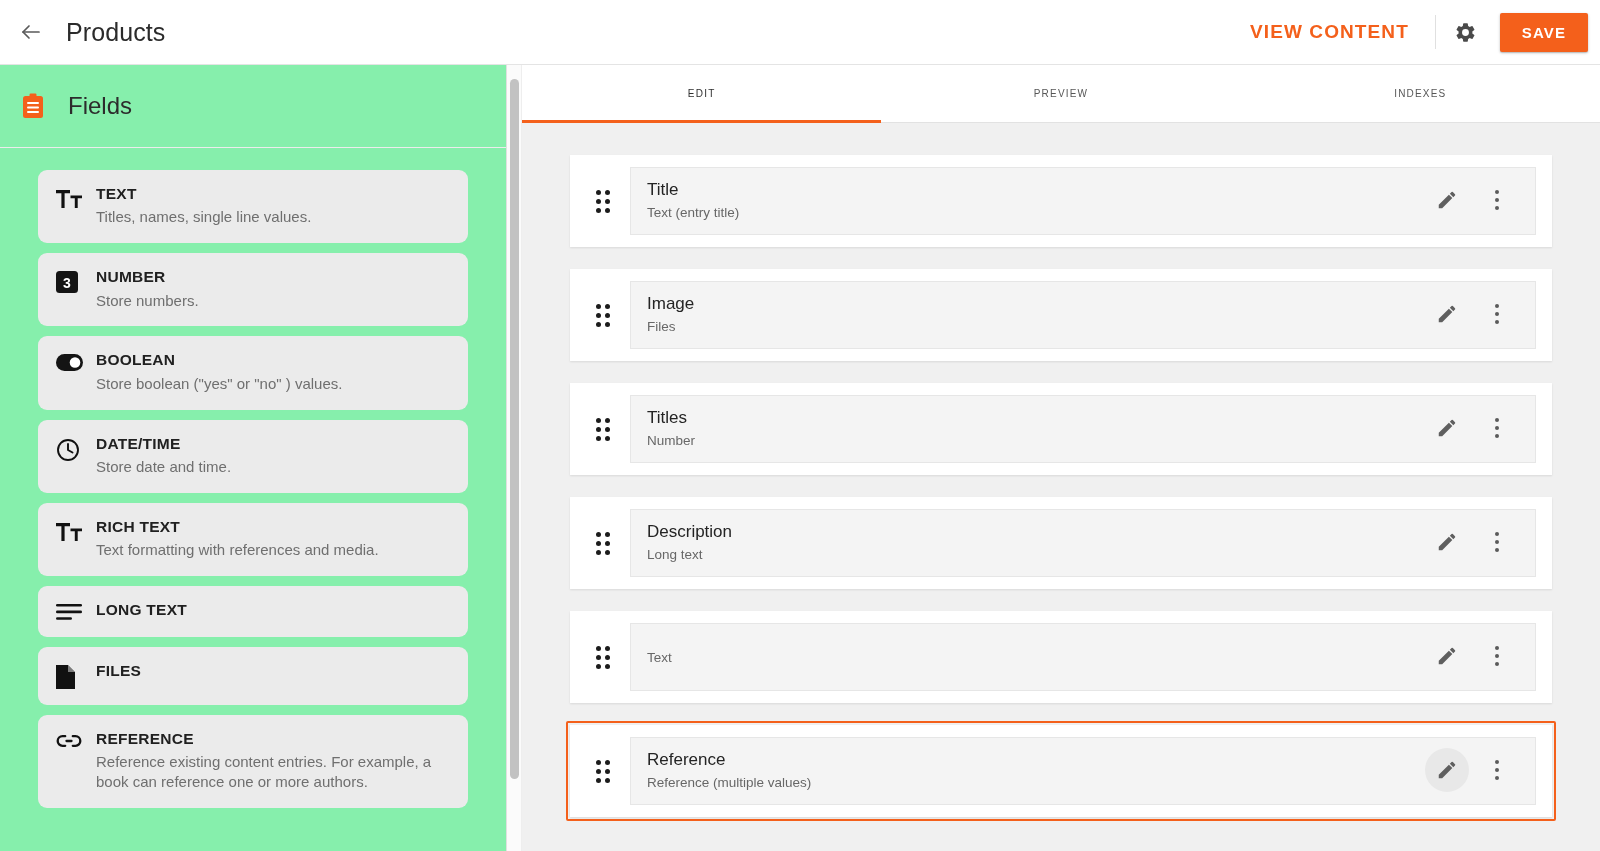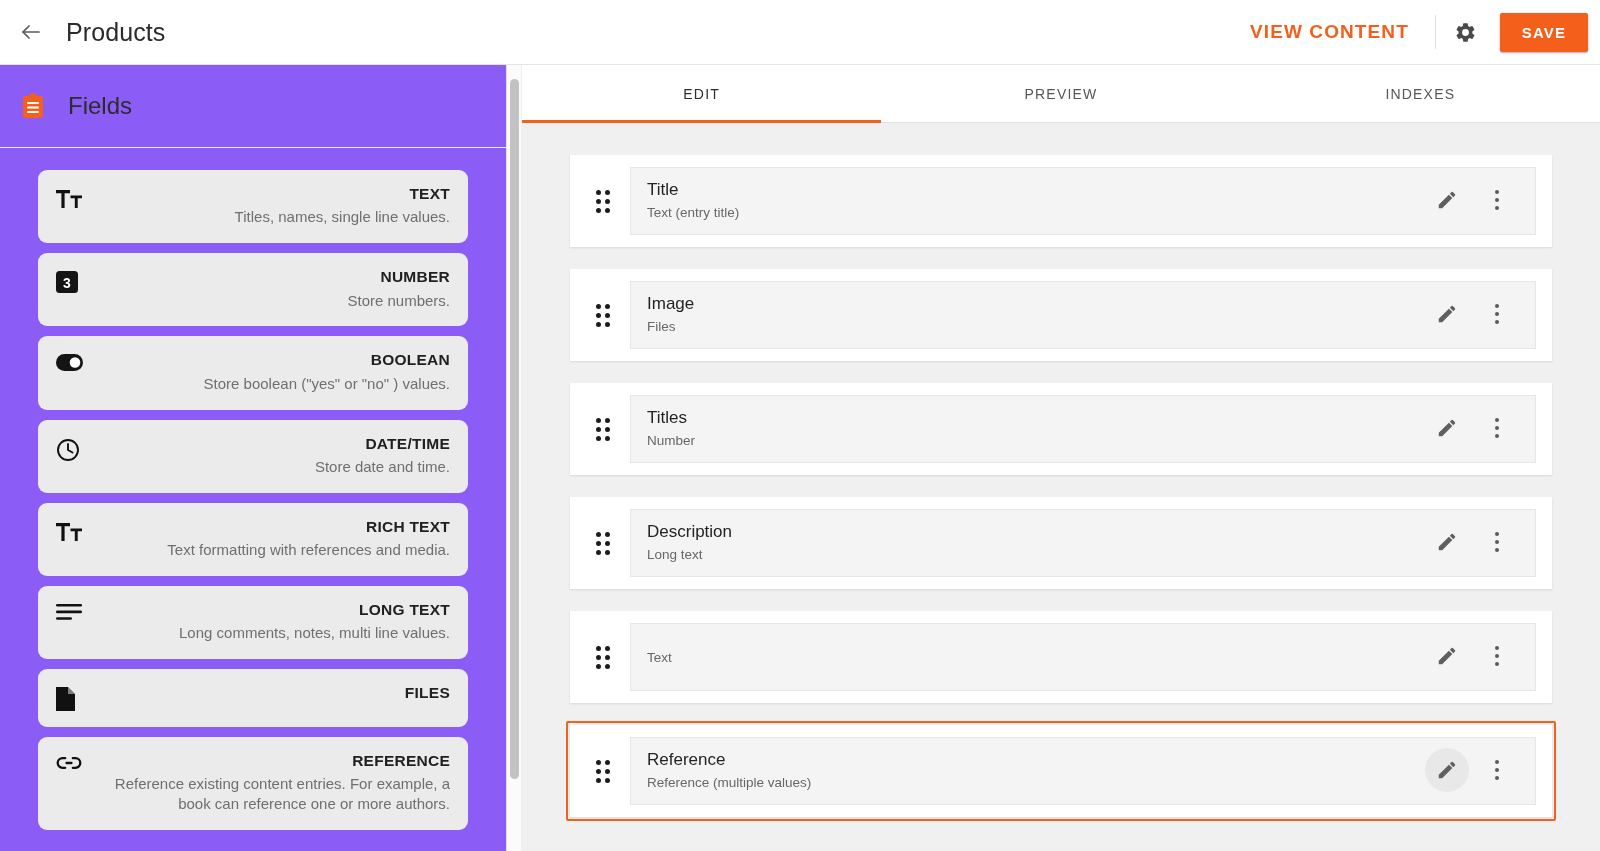--- a/index.html
+++ b/index.html
@@ -78,24 +78,23 @@
     cursor: pointer;
     box-shadow: 0 1px 3px rgba(0,0,0,.22), 0 1px 1px rgba(0,0,0,.12);
   }
 
   
   .left-panel {
     position: absolute;
     top: 65px; left: 0;
     width: 507px;
     height: 786px;
-    background: #8b5cf6;
+    background: #86efac;
     border-right: 1px solid #e0e0e0;
     overflow: hidden;
-    text-align: right;
   }
   .fields-header {
     height: 83px;
     display: flex;
     align-items: center;
     padding-left: 20px;
     border-bottom: 1px solid #ececec;
   }
   .clipboard-icon {
     width: 26px; height: 28px;
@@ -175,21 +174,21 @@
     background: #ffffff;
     display: flex;
     border-bottom: 1px solid #e2e2e2;
     position: relative;
   }
   .tab {
     flex: 1;
     display: flex;
     align-items: center;
     justify-content: center;
-    font-size: 14px;
+    font-size: 10px;
     letter-spacing: 1.2px;
     color: #575757;
     cursor: pointer;
     font-weight: 500;
     position: relative;
   }
   .tab.active { color: #2e2e2e; }
   .tab.active::after {
     content: "";
     position: absolute;
@@ -400,21 +399,20 @@
     <div class="type-item">
       <div class="type-icon">
         <svg width="26" height="17" viewBox="0 0 26 17" fill="currentColor">
           <rect x="0" y="0" width="26" height="2.6" rx="1.3"></rect>
           <rect x="0" y="6.6" width="26" height="2.6" rx="1.3"></rect>
           <rect x="0" y="13.2" width="16" height="2.6" rx="1.3"></rect>
         </svg>
       </div>
       <div class="type-texts">
         <div class="type-label">LONG TEXT</div>
-        <div class="type-desc">Long comments, notes, multi line values.</div>
       </div>
     </div>
 
     <div class="type-item">
       <div class="type-icon">
         <svg width="19" height="24" viewBox="0 0 19 24" fill="currentColor">
           <path d="M0 0h12l7 7v17H0z"></path>
           <path d="M12 0l7 7h-7z" fill="#ffffff" opacity=".45"></path>
         </svg>
       </div>

